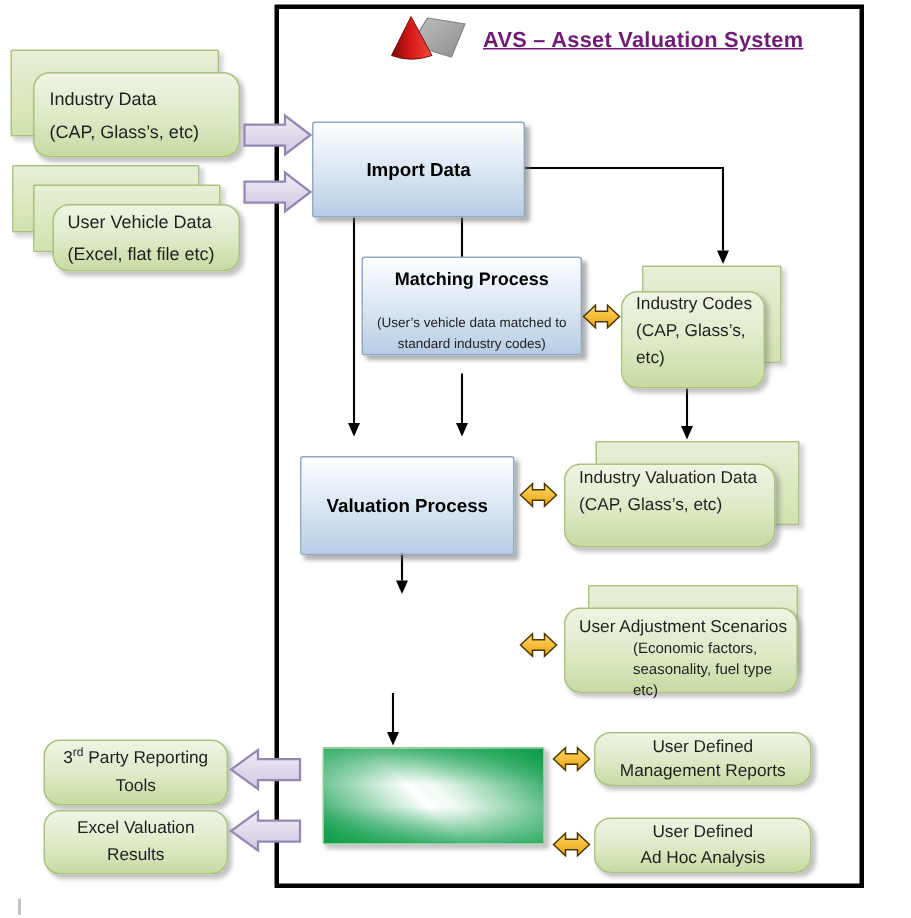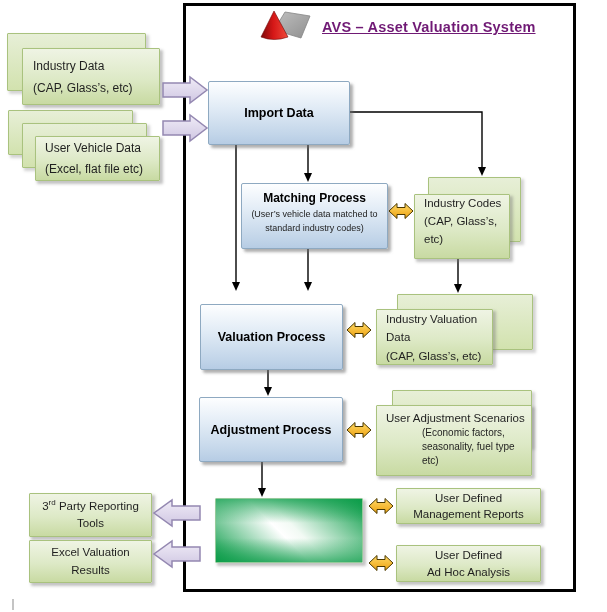--- a/index.html
+++ b/index.html
@@ -11,25 +11,25 @@
   
   .title{position:absolute;left:322px;top:19px;z-index:4;font-size:14.5px;font-weight:bold;
          text-decoration:underline;letter-spacing:.2px;color:#701a75;}
   
   .bbox{background:linear-gradient(to bottom,#fdfeff 0%,#e2ecf6 40%,#c2d5e9 85%,#b6cce4 100%);
         border:1.4px solid #8ea9c1;border-radius:2px;
         box-shadow:3px 3px 3px rgba(110,110,110,.55);
         display:flex;align-items:center;justify-content:center;
         font-weight:bold;font-size:12.5px;color:#000;z-index:3;text-align:center;}
   .bbox.multi{flex-direction:column;justify-content:flex-start;padding-top:7px;}
-  .bsub{font-weight:normal;font-size:9px;color:#222;line-height:1.55;margin-top:3px;
+  .bsub{font-weight:normal;font-size:9px;color:#222;line-height:1.55;margin-top:16px;
         padding:0 5px;}
   
   .gbox{background:linear-gradient(to bottom,#eff4e4 0%,#dde9c6 55%,#c8daa2 100%);
-        border:1px solid #a9c27e;border-radius:1px;
+        border:1px solid #a9c27e;border-radius:11px;
         box-shadow:2.5px 2.5px 3px rgba(120,120,120,.45);z-index:3;
         font-size:12px;color:#1f1f1f;}
   .gback{background:linear-gradient(to bottom,#e7efd7 0%,#d2e2ae 100%);
          border:1px solid #a9c27e;border-radius:1px;
          box-shadow:2.5px 2.5px 3px rgba(130,130,130,.35);z-index:2;}
   .gtext{padding:7px 4px 0 10px;line-height:1.8;}
   .gtext-sm{padding:0 4px 0 9px;font-size:11.5px;line-height:1.6;}
   .gcenter{display:flex;flex-direction:column;align-items:center;justify-content:center;
            text-align:center;font-size:11.5px;line-height:1.55;}
   
@@ -120,51 +120,48 @@
     <div class="gtext" style="padding:1px 2px 0 9px;line-height:1.75;">
       <div>User Vehicle Data</div>
       <div>(Excel, flat file etc)</div>
     </div>
   </div>
 
   <div class="abs bbox" style="left:208px;top:81px;width:142px;height:64px;">
     <span>Import Data</span>
   </div>
 
-  <div class="abs bbox multi" style="left:241px;top:183px;width:147px;height:66px;">
+  <div class="abs bbox multi" style="left:241px;top:171px;width:147px;height:66px;">
     <span style="font-size:12px;">Matching Process</span>
     <span class="bsub">(User’s vehicle data matched to standard industry codes)</span>
   </div>
 
   <div class="abs bbox" style="left:200px;top:292px;width:143px;height:66px;margin-top:12px;">
     <span>Valuation Process</span>
   </div>
 
-  <div class="abs bbox" style="left:199px;top:397px;width:144px;height:65px;">
-    <span>Adjustment Process</span>
-  </div>
 
   <div class="abs gback" style="left:428px;top:177px;width:93px;height:65px;"></div>
   <div class="abs gbox" style="left:414px;top:194px;width:96px;height:65px;">
     <div class="gtext-sm" style="line-height:1.55;">
       <span>Industry Codes</span>
       <span>(CAP, Glass’s, etc)</span>
     </div>
   </div>
 
   <div class="abs gback" style="left:397px;top:294px;width:136px;height:56px;"></div>
-  <div class="abs gbox" style="left:376px;top:309px;width:117px;height:56px;">
+  <div class="abs gbox" style="left:376px;top:309px;width:141px;height:56px;">
     <div class="gtext-sm">
       <div>Industry Valuation Data</div>
       <div>(CAP, Glass’s, etc)</div>
     </div>
   </div>
 
   <div class="abs gback" style="left:392px;top:390px;width:140px;height:57px;"></div>
-  <div class="abs gbox" style="left:376px;top:405px;width:156px;height:71px;">
+  <div class="abs gbox" style="left:376px;top:405px;width:156px;height:57px;">
     <div class="gtext-sm" style="padding-top:4px;line-height:1.4;">
       <div>User Adjustment Scenarios</div>
       <div style="font-size:10px;margin-left:36px;">(Economic factors, seasonality, fuel type etc)</div>
     </div>
   </div>
 
   <div class="abs results back" style="left:215px;top:498px;width:148px;height:65px;"></div>
 
   <div class="abs gbox gcenter" style="left:29px;top:493px;width:123px;height:44px;">
     <div><span>3</span><sup>rd</sup><span> Party Reporting</span></div>

